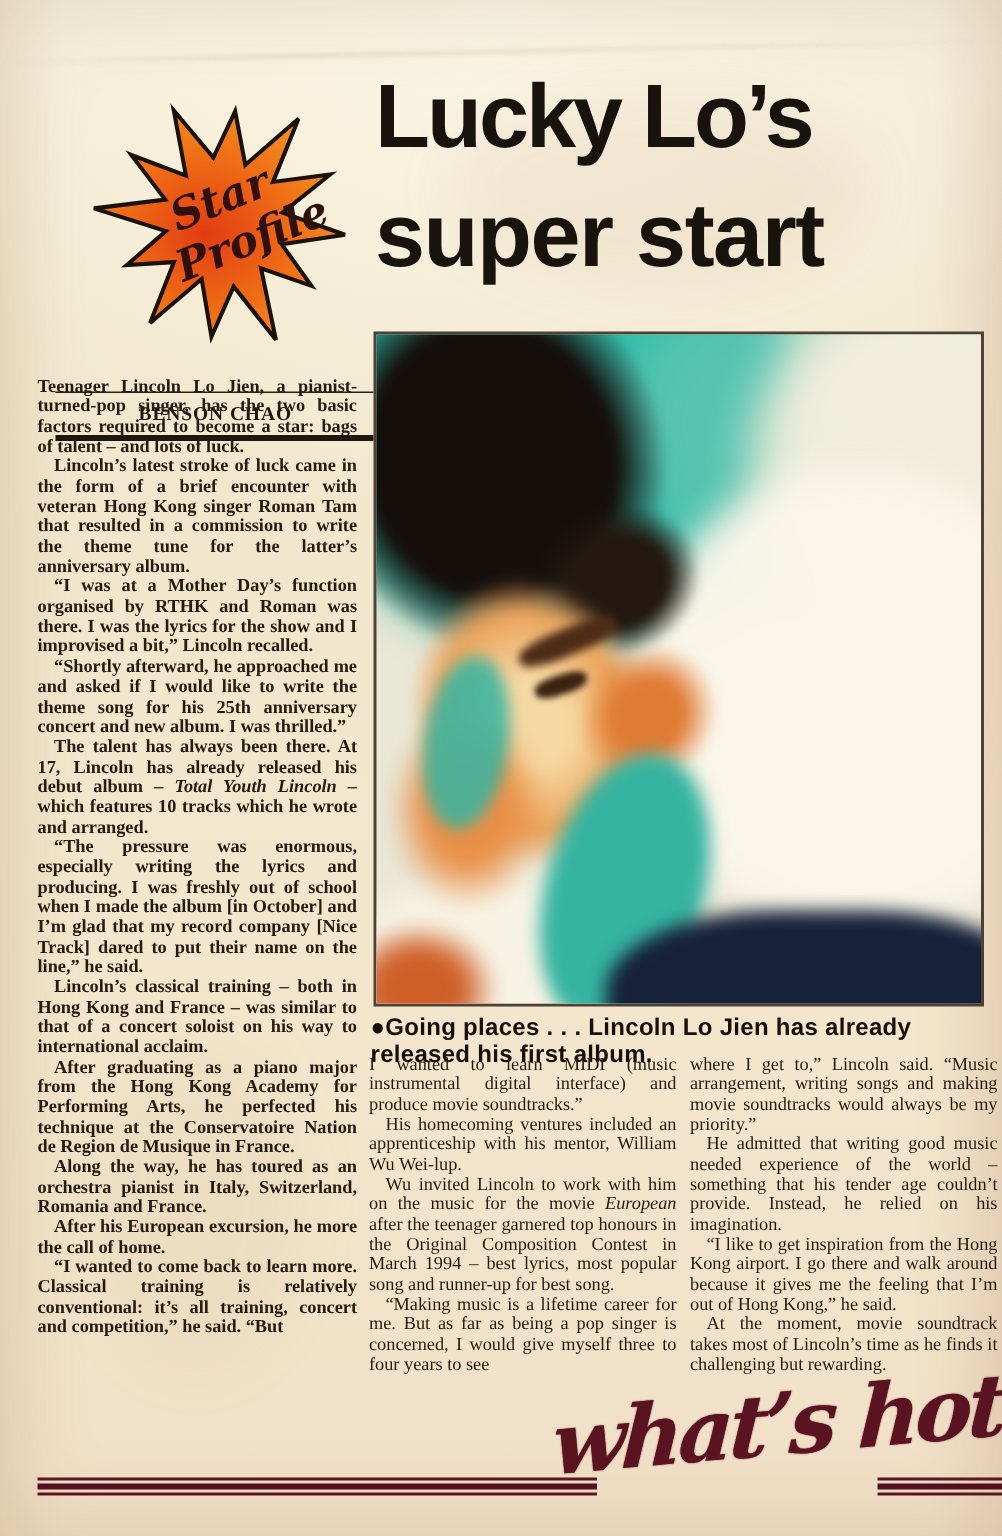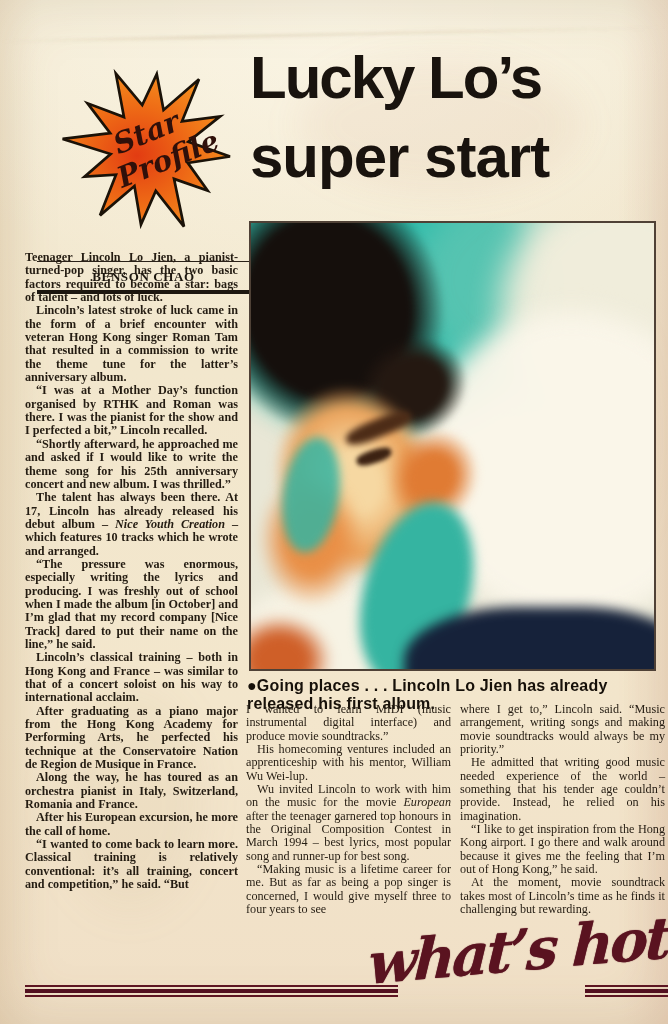--- a/index.html
+++ b/index.html
@@ -139,23 +139,23 @@
     <div class="ph ph-teal-wedge"></div>
     <div class="ph ph-navy"></div>
     <div class="ph ph-wrist"></div>
   </div>
 
   <div class="caption">●Going places . . . Lincoln Lo Jien has already released his first album.</div>
 
   <div class="col col1">
       <p class="flush"><span>Teenager Lincoln Lo Jien, a pianist-turned-pop singer, has the two basic factors required to become a star: bags of talent – and lots of luck.</span></p>
       <p><span>Lincoln’s latest stroke of luck came in the form of a brief encounter with veteran Hong Kong singer Roman Tam that resulted in a commission to write the theme tune for the latter’s anniversary album.</span></p>
-      <p><span>“I was at a Mother Day’s function organised by RTHK and Roman was there. I was the pianist for the show and I perfected a bit,” Lincoln recalled.</span></p>
+      <p><span>“I was at a Mother Day’s function organised by RTHK and Roman was there. I was the lyrics for the show and I improvised a bit,” Lincoln recalled.</span></p>
       <p><span>“Shortly afterward, he approached me and asked if I would like to write the theme song for his 25th anniversary concert and new album. I was thrilled.”</span></p>
-      <p><span>The talent has always been there. At 17, Lincoln has already released his debut album – </span><span class="ital">Nice Youth Creation</span><span> – which features 10 tracks which he wrote and arranged.</span></p>
+      <p><span>The talent has always been there. At 17, Lincoln has already released his debut album – </span><span class="ital">Total Youth Lincoln</span><span> – which features 10 tracks which he wrote and arranged.</span></p>
       <p><span>“The pressure was enormous, especially writing the lyrics and producing. I was freshly out of school when I made the album [in October] and I’m glad that my record company [Nice Track] dared to put their name on the line,” he said.</span></p>
       <p><span>Lincoln’s classical training – both in Hong Kong and France – was similar to that of a concert soloist on his way to international acclaim.</span></p>
       <p><span>After graduating as a piano major from the Hong Kong Academy for Performing Arts, he perfected his technique at the Conservatoire Nation de Region de Musique in France.</span></p>
       <p><span>Along the way, he has toured as an orchestra pianist in Italy, Switzerland, Romania and France.</span></p>
       <p><span>After his European excursion, he more the call of home.</span></p>
       <p><span>“I wanted to come back to learn more. Classical training is relatively conventional: it’s all training, concert and competition,” he said. “But</span></p>
     </div>
   <div class="col col2">
       <p class="flush"><span>I wanted to learn MIDI (music instrumental digital interface) and produce movie soundtracks.”</span></p>
       <p><span>His homecoming ventures included an apprenticeship with his mentor, William Wu Wei-lup.</span></p>

